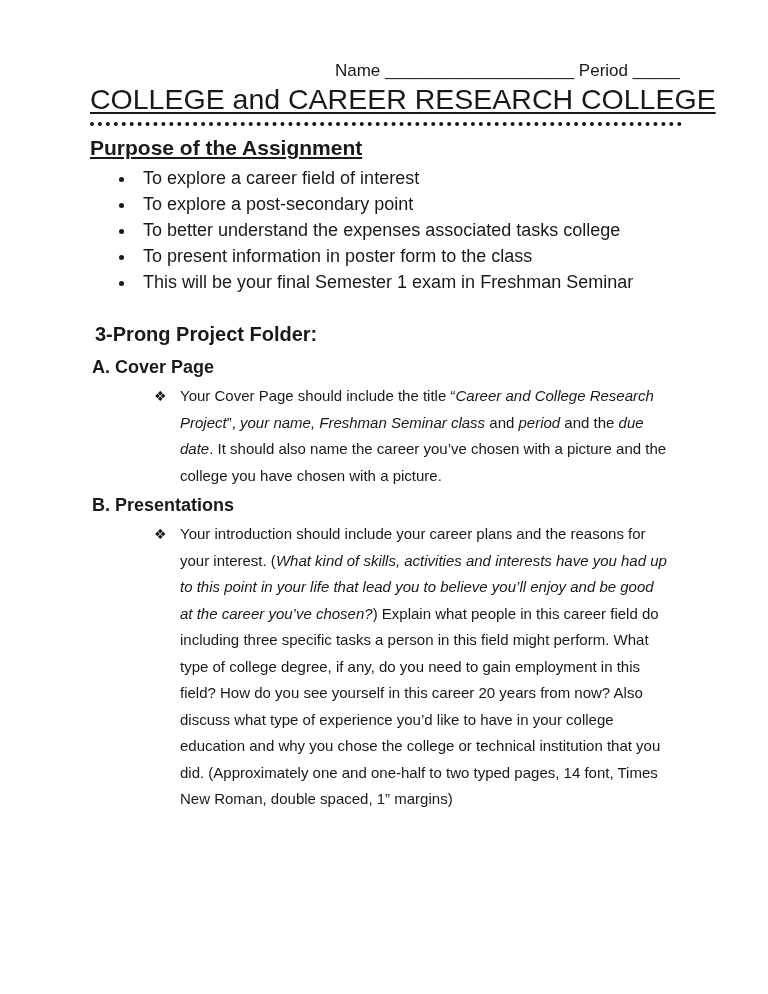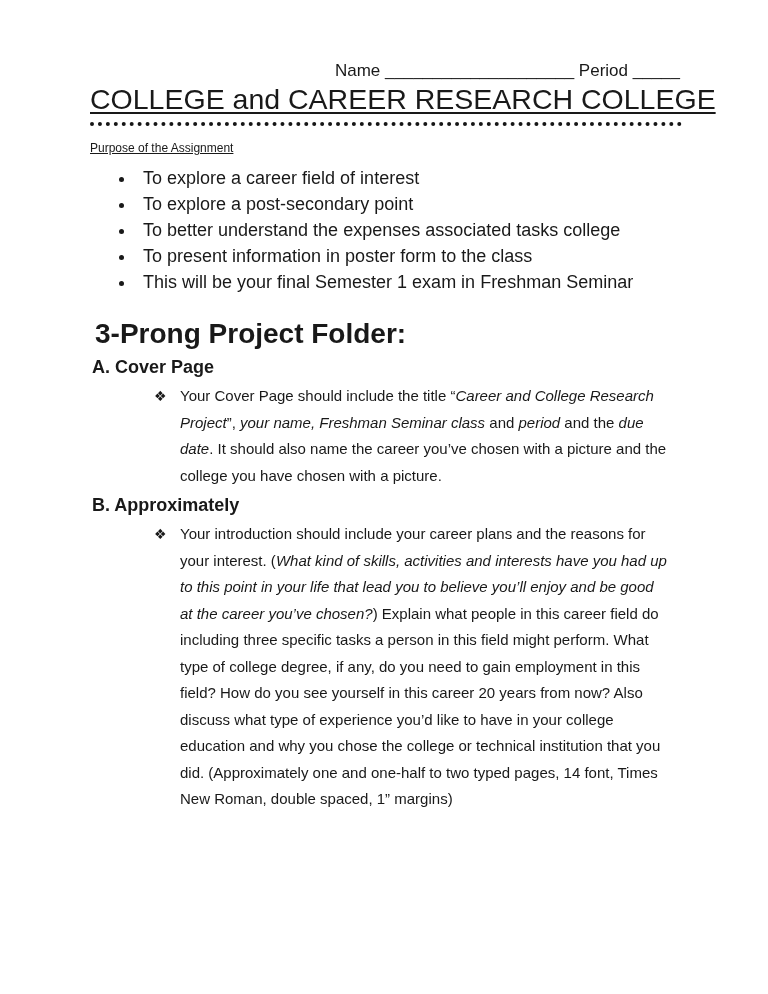--- a/index.html
+++ b/index.html
@@ -35,22 +35,22 @@
     font-size: 28.5px;
     font-weight: 400;
     line-height: 34px;
     margin: 0;
     text-decoration: underline;
     text-decoration-thickness: 1.5px;
     text-underline-offset: 3px;
     white-space: nowrap;
   }
   .section-heading {
-    font-size: 12px;
-    font-weight: normal;
+    font-size: 21px;
+    font-weight: bold;
     text-decoration: underline;
     line-height: 20px;
     margin: 12px 0 0 0;
   }
   ul.purpose-list {
     list-style: disc;
     margin: 7px 0 0 0;
     padding-left: 46px;
     font-size: 18px;
   }
@@ -60,21 +60,21 @@
   }
   .components-block {
     margin-top: 26px;
   }
   .components-block p {
     margin: 0;
     font-size: 15px;
     line-height: 27px;
   }
   .folder-heading {
-    font-size: 28px;
+    font-size: 20px;
     font-weight: bold;
     line-height: 26px;
     margin: 22px 0 6px 0;
     padding-left: 5px;
   }
   .sub-label {
     font-size: 18px;
     font-weight: bold;
     line-height: 28px;
     margin: 2px;
@@ -122,20 +122,20 @@
 
   <h2 class="folder-heading">3-Prong Project Folder:</h2>
 
   <p class="sub-label">A. Cover Page</p>
 
   <div class="diamond-para">
     <span class="diamond-marker">❖</span>
     <span class="diamond-text"><span>Your Cover Page should include the title “</span><span style="font-style: italic;">Career and College Research Project</span><span>”, </span><span style="font-style: italic;">your name, Freshman Seminar class</span><span> and </span><span style="font-style: italic;">period</span><span> and the </span><span style="font-style: italic;">due date</span><span>. It should also name the career you’ve chosen with a picture and the college you have chosen with a picture.</span></span>
   </div>
 
-  <p class="sub-label">B. Approximately</p>
+  <p class="sub-label">B. Presentations</p>
 
   <div class="diamond-para">
     <span class="diamond-marker">❖</span>
     <span class="diamond-text"><span>Your introduction should include your career plans and the reasons for your interest.  (</span><span style="font-style: italic;">What kind of skills, activities and interests have you had up to this point in your life that lead you to believe you’ll enjoy and be good at the career you’ve chosen?</span><span>) Explain what people in this career field do including three specific tasks a person in this field might perform. What type of college degree, if any, do you need to gain employment in this field? How do you see yourself in this career 20 years from now? Also discuss what type of experience you’d like to have in your college education and why you chose the college or technical institution that you did. (Approximately one and one-half to two typed pages, 14 font,  Times New Roman, double spaced,  1” margins)</span></span>
   </div>
 
 </div>
 
 </body></html>

